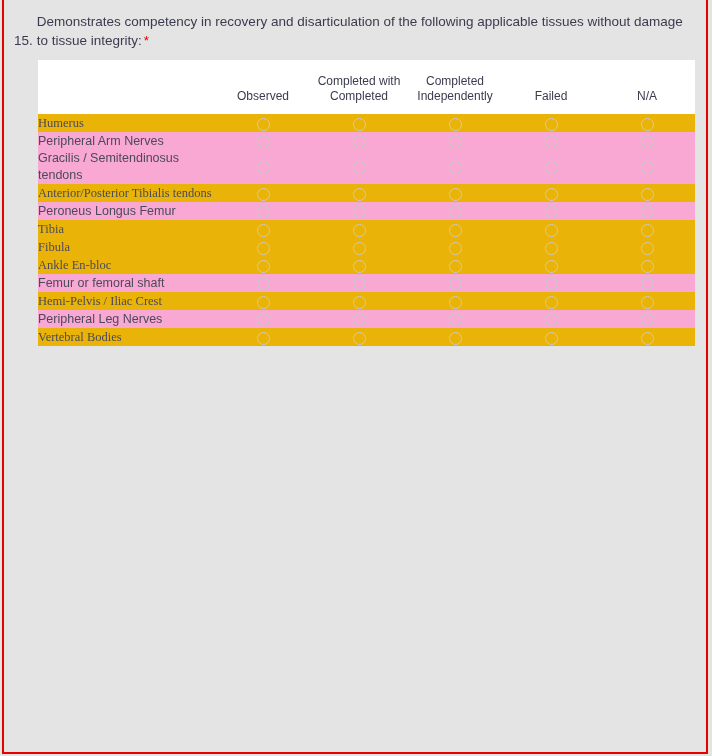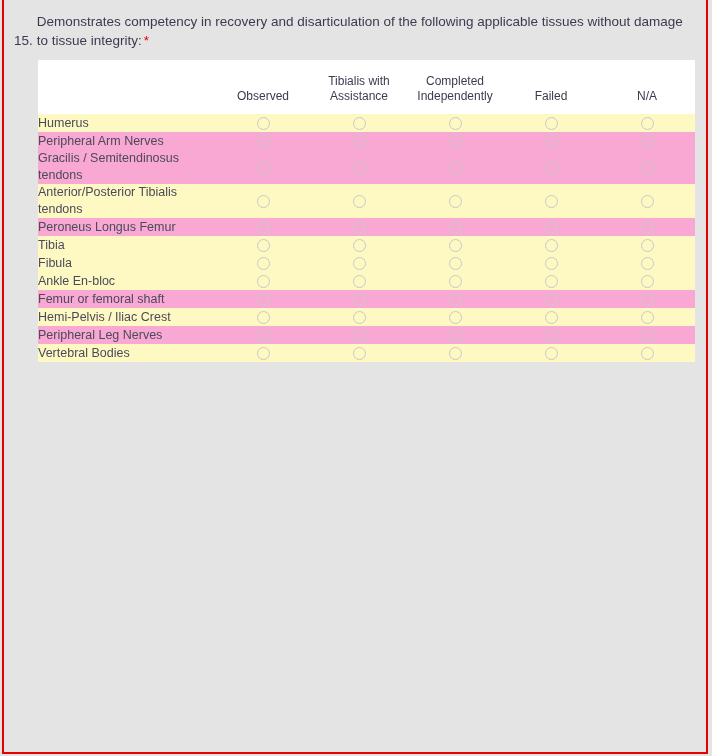--- a/index.html
+++ b/index.html
@@ -77,21 +77,21 @@
     line-height: 15px;
     vertical-align: bottom;
     padding: 10px 4px 10px 4px;
     height: 34px;
     text-align: center;
   }
   table.matrix thead th.label-head {
     text-align: left;
   }
 
-  table.matrix tbody tr.row-even { background: #fef9c3; }
+  table.matrix tbody tr.row-even { background: #eab308; font-family: Liberation Serif, serif; }
   table.matrix tbody tr.row-odd  { background: #f9a8d4; }
 
   table.matrix tbody td {
     padding: 0;
     vertical-align: middle;
   }
   td.row-label {
     font-size: 12.5px;
     color: #4a4a5a;
     line-height: 17px;
@@ -128,21 +128,21 @@
         <col class="c-opt">
           <col class="c-opt">
           <col class="c-opt">
           <col class="c-opt">
           <col class="c-opt">
       </colgroup>
       <thead>
         <tr>
           <th class="label-head"></th>
           <th>Observed</th>
-          <th>Tibialis with Assistance</th>
+          <th>Completed with Completed</th>
           <th>Completed Independently</th>
           <th>Failed</th>
           <th>N/A</th>
         </tr>
       </thead>
       <tbody id="matrix-body">
           <tr class="row-even">
             <td class="row-label">Humerus</td>
             <td class="opt-cell"><span class="radio"></span></td>
             <td class="opt-cell"><span class="radio"></span></td>

